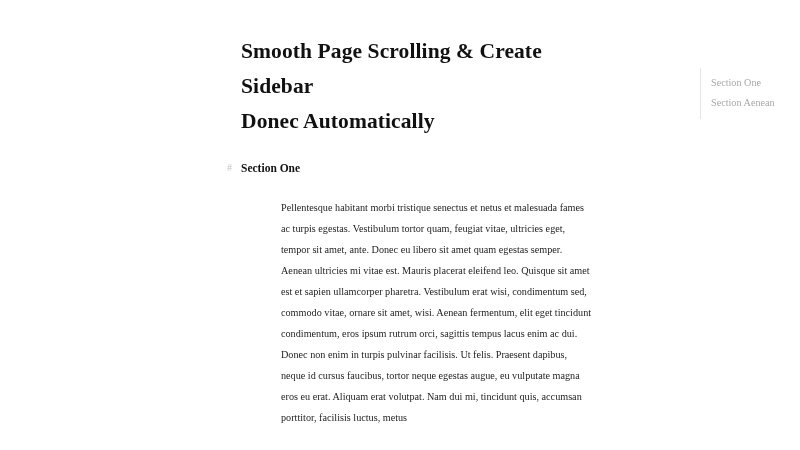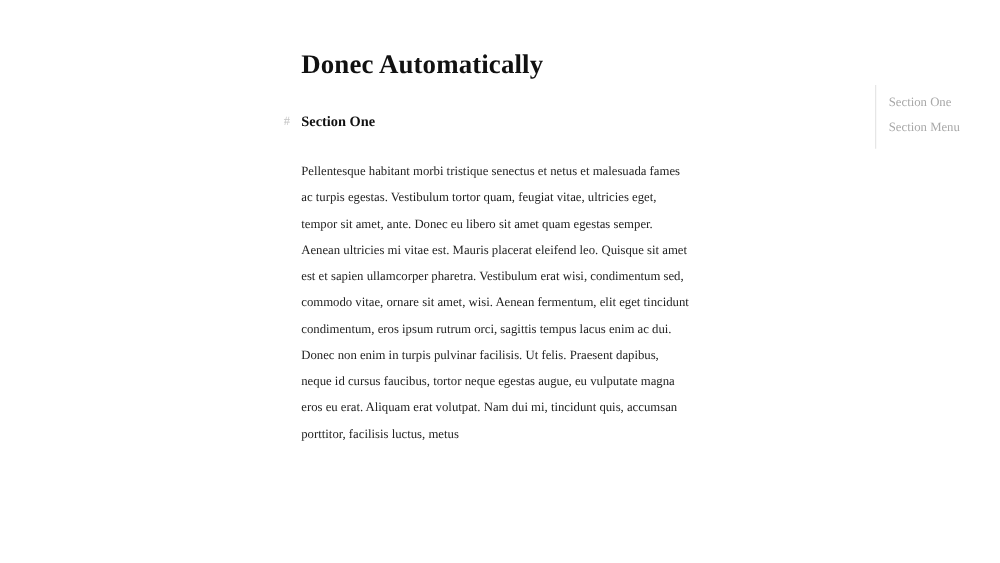--- a/index.html
+++ b/index.html
@@ -75,20 +75,21 @@
     font-family: "Liberation Serif", "DejaVu Serif", serif;
     font-size: 10.2px;
     line-height: 21px;
     color: #232323;
     text-align: left;
     width: 312px;
   }
 
   .paragraphs {
     margin-top: 22px;
+    margin-left: 40px;
   }
 
   
   .sidebar-nav {
     position: absolute;
     left: 700px;
     top: 68px;
     width: 95px;
     border-left: 1px solid #e6e6e6;
     padding: 5px 0 6px 0;
@@ -108,33 +109,34 @@
   }
 </style>
 </head>
 <body>
 
 <div id="page">
 
   <div class="article">
 
     <h1 class="page-title">
+      <span style="display: block;">Smooth Page Scrolling &amp; Create Sidebar</span>
       <span style="display: block;">Donec Automatically</span>
     </h1>
 
     <h2 class="section-heading">
       <a class="anchor-link" href="#section-one">#</a>
       <span>Section One</span>
     </h2>
 
     <div class="paragraphs">
       <p class="body-copy">Pellentesque habitant morbi tristique senectus et netus et malesuada fames ac turpis egestas. Vestibulum tortor quam, feugiat vitae, ultricies eget, tempor sit amet, ante. Donec eu libero sit amet quam egestas semper. Aenean ultricies mi vitae est. Mauris placerat eleifend leo. Quisque sit amet est et sapien ullamcorper pharetra. Vestibulum erat wisi, condimentum sed, commodo vitae, ornare sit amet, wisi. Aenean fermentum, elit eget tincidunt condimentum, eros ipsum rutrum orci, sagittis tempus lacus enim ac dui. Donec non enim in turpis pulvinar facilisis. Ut felis. Praesent dapibus, neque id cursus faucibus, tortor neque egestas augue, eu vulputate magna eros eu erat. Aliquam erat volutpat. Nam dui mi, tincidunt quis, accumsan porttitor, facilisis luctus, metus</p>
 
     </div>
 
   </div>
 
   <nav class="sidebar-nav">
     <a class="sidebar-item" href="#section-one">Section One</a>
-    <a class="sidebar-item" href="#section-three">Section Menu</a>
+    <a class="sidebar-item" href="#section-three">Section Aenean</a>
   </nav>
 
 </div>
 
 </body></html>

